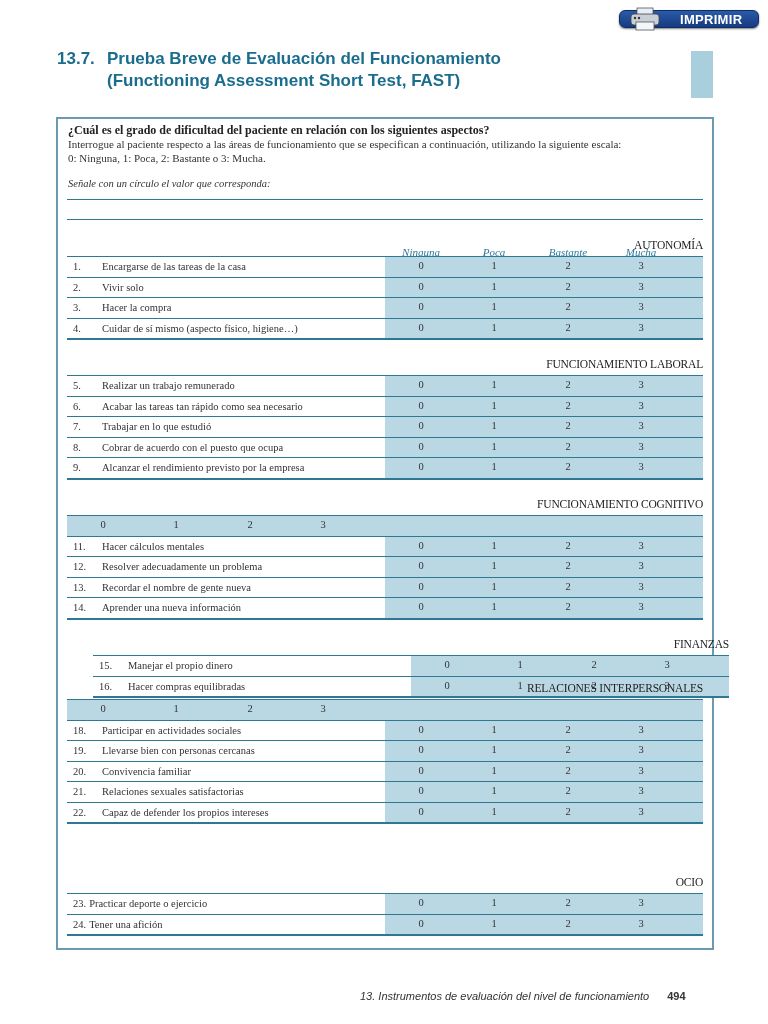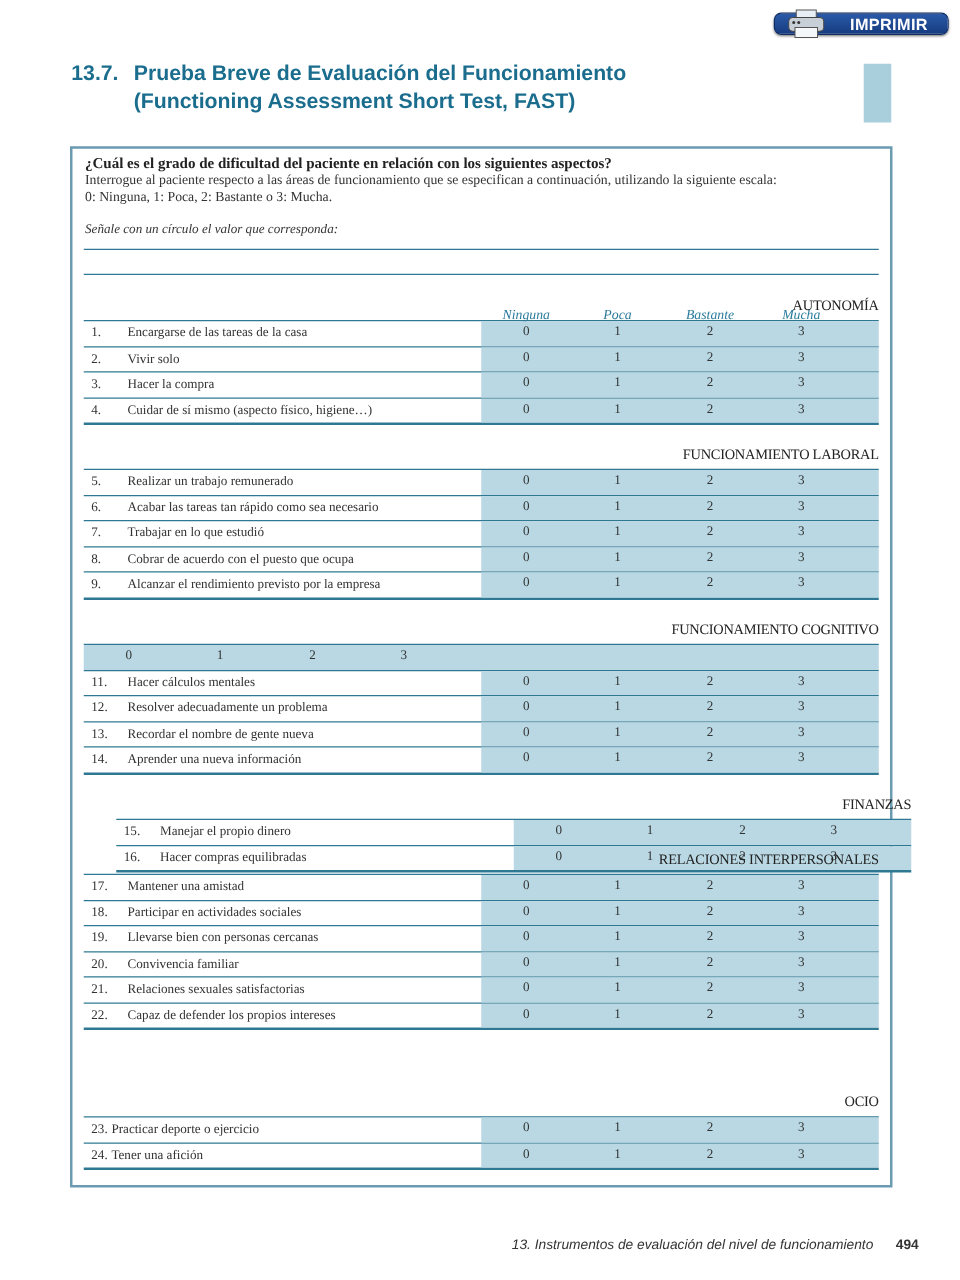--- a/index.html
+++ b/index.html
@@ -50,21 +50,21 @@
   .row:last-child { border-bottom: 2px solid #2f7893; }
   .row .item { width: 318px; display: flex; align-items: center; }
   .row .n { width: 35px; padding-left: 6px; box-sizing: border-box; }
   .row .n.inline { width: auto; padding-right: 3px; }
   .row .vals { flex: 1; background: #b9d8e3; position: relative; }
   .row .vals span {
     position: absolute; top: 3px; width: 72px; text-align: center; cursor: pointer;
   }
   .c0 { left: 0px; } .c1 { left: 73px; } .c2 { left: 147px; } .c3 { left: 220px; }
   .footer {
-    position: absolute; top: 990px; left: 360px; width: 375px; text-align: right;
+    position: absolute; top: 990px; left: 360px; width: 375px; 
     font-family: "Liberation Sans", sans-serif; font-size: 11px; color: #333;
   }
   .footer .ft { font-style: italic; }
   .footer .pg { font-weight: bold; margin-left: 18px; }
 </style>
 </head>
 <body>
 
 <div class="print-btn">
   <svg class="printer" viewBox="0 0 30 24">
@@ -293,24 +293,20 @@
             <span class="c0">0</span>
             <span class="c1">1</span>
             <span class="c2">2</span>
             <span class="c3">3</span>
           </div>
         </div>
       </div>
       <div class="section" style="top: 560px;">
         <div class="stitle">RELACIONES INTERPERSONALES</div>
         <div class="row">
-          <div class="item">
-            <span class="n">17.</span>
-            <span>Mantener una amistad</span>
-          </div>
           <div class="vals">
             <span class="c0">0</span>
             <span class="c1">1</span>
             <span class="c2">2</span>
             <span class="c3">3</span>
           </div>
         </div>
         <div class="row">
           <div class="item">
             <span class="n">18.</span>

